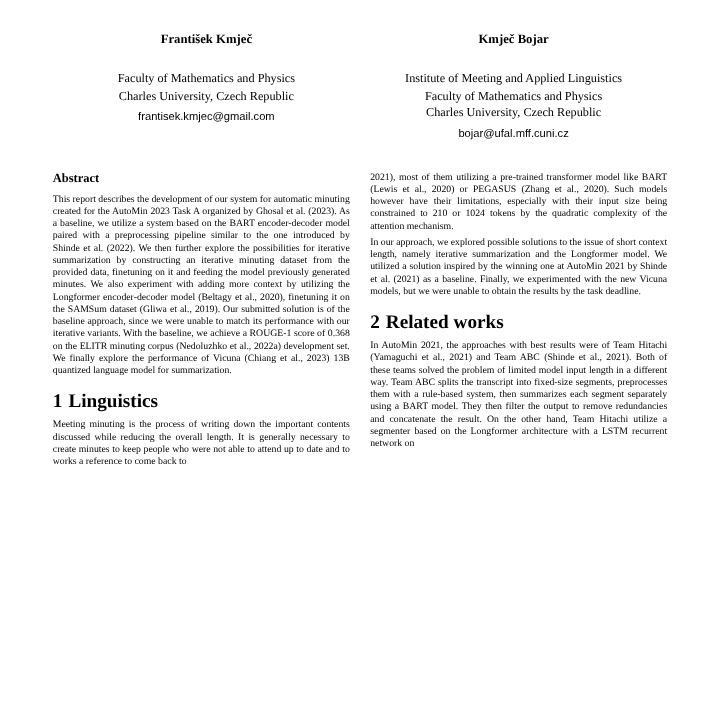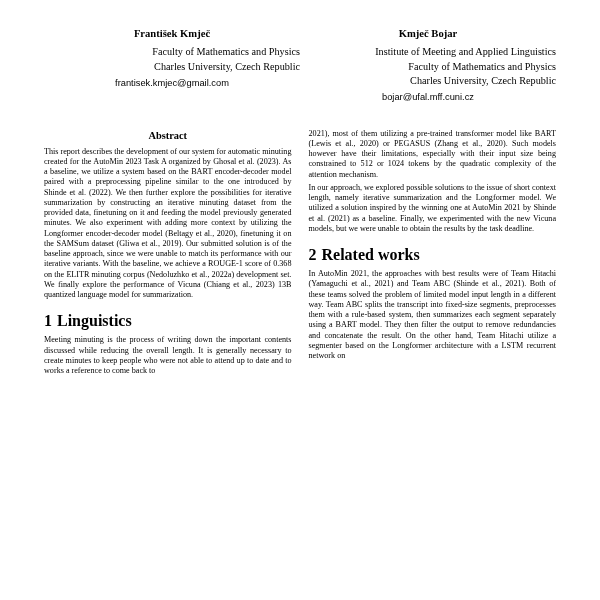--- a/index.html
+++ b/index.html
@@ -34,25 +34,24 @@
   }
   .author {
     flex: 1 1 50%;
     text-align: center;
     font-size: 10.2px;
     line-height: 1.42;
   }
   .author .name {
     font-weight: bold;
     font-size: 10.6px;
-    margin-bottom: 4px;
+    margin-bottom: 18px;
   }
   .author .affil {
     font-size: 10.2px;
-    text-align: right;
   }
   .author .email {
     font-family: Liberation Sans, sans-serif;
     font-size: 9.3px;
     margin-top: 3px;
   }
   .columns {
     display: flex;
     margin: 24px 44px 0 44px;
     gap: 17px;
@@ -62,21 +61,20 @@
     font-size: 8.15px;
     line-height: 1.255;
     text-align: justify;
   }
   .section-head {
     font-weight: bold;
     font-size: 10.2px;
     margin: 9px 0 4px 0;
   }
   .section-head.abstract {
-    text-align: center;
     font-size: 10.4px;
     margin: 0 0 5px 0;
   }
   .para {
     margin: 0 0 0 0;
     text-indent: 0;
   }
   .para + .para {
     margin-top: 3px;
   }
@@ -121,21 +119,21 @@
       <div class="section-head abstract">Abstract</div>
       <p class="para">This report describes the development of our system for automatic minuting created for the AutoMin 2023 Task A organized by Ghosal et al. (2023). As a baseline, we utilize a system based on the BART encoder-decoder model paired with a preprocessing pipeline similar to the one introduced by Shinde et al. (2022). We then further explore the possibilities for iterative summarization by constructing an iterative minuting dataset from the provided data, finetuning on it and feeding the model previously generated minutes. We also experiment with adding more context by utilizing the Longformer encoder-decoder model (Beltagy et al., 2020), finetuning it on the SAMSum dataset (Gliwa et al., 2019). Our submitted solution is of the baseline approach, since we were unable to match its performance with our iterative variants. With the baseline, we achieve a ROUGE-1 score of 0.368 on the ELITR minuting corpus (Nedoluzhko et al., 2022a) development set. We finally explore the performance of Vicuna (Chiang et al., 2023) 13B quantized language model for summarization.</p>
 
       <div class="numbered-head">
         <span class="num">1</span><span>Linguistics</span>
       </div>
       <p class="para">Meeting minuting is the process of writing down the important contents discussed while reducing the overall length. It is generally necessary to create minutes to keep people who were not able to attend up to date and to works a reference to come back to</p>
     </div>
 
     <div class="col col-right">
-      <p class="para first-para">2021), most of them utilizing a pre-trained transformer model like BART (Lewis et al., 2020) or PEGASUS (Zhang et al., 2020). Such models however have their limitations, especially with their input size being constrained to 512 or 1024 tokens by the quadratic complexity of the attention mechanism.</p>
+      <p class="para first-para">2021), most of them utilizing a pre-trained transformer model like BART (Lewis et al., 2020) or PEGASUS (Zhang et al., 2020). Such models however have their limitations, especially with their input size being constrained to 210 or 1024 tokens by the quadratic complexity of the attention mechanism.</p>
       <p class="para">In our approach, we explored possible solutions to the issue of short context length, namely iterative summarization and the Longformer model. We utilized a solution inspired by the winning one at AutoMin 2021 by Shinde et al. (2021) as a baseline. Finally, we experimented with the new Vicuna models, but we were unable to obtain the results by the task deadline.</p>
 
       <div class="numbered-head">
         <span class="num">2</span><span>Related works</span>
       </div>
       <p class="para">In AutoMin 2021, the approaches with best results were of Team Hitachi (Yamaguchi et al., 2021) and Team ABC (Shinde et al., 2021). Both of these teams solved the problem of limited model input length in a different way. Team ABC splits the transcript into fixed-size segments, preprocesses them with a rule-based system, then summarizes each segment separately using a BART model. They then filter the output to remove redundancies and concatenate the result. On the other hand, Team Hitachi utilize a segmenter based on the Longformer architecture with a LSTM recurrent network on</p>
     </div>
 
   </div>
 </div>

